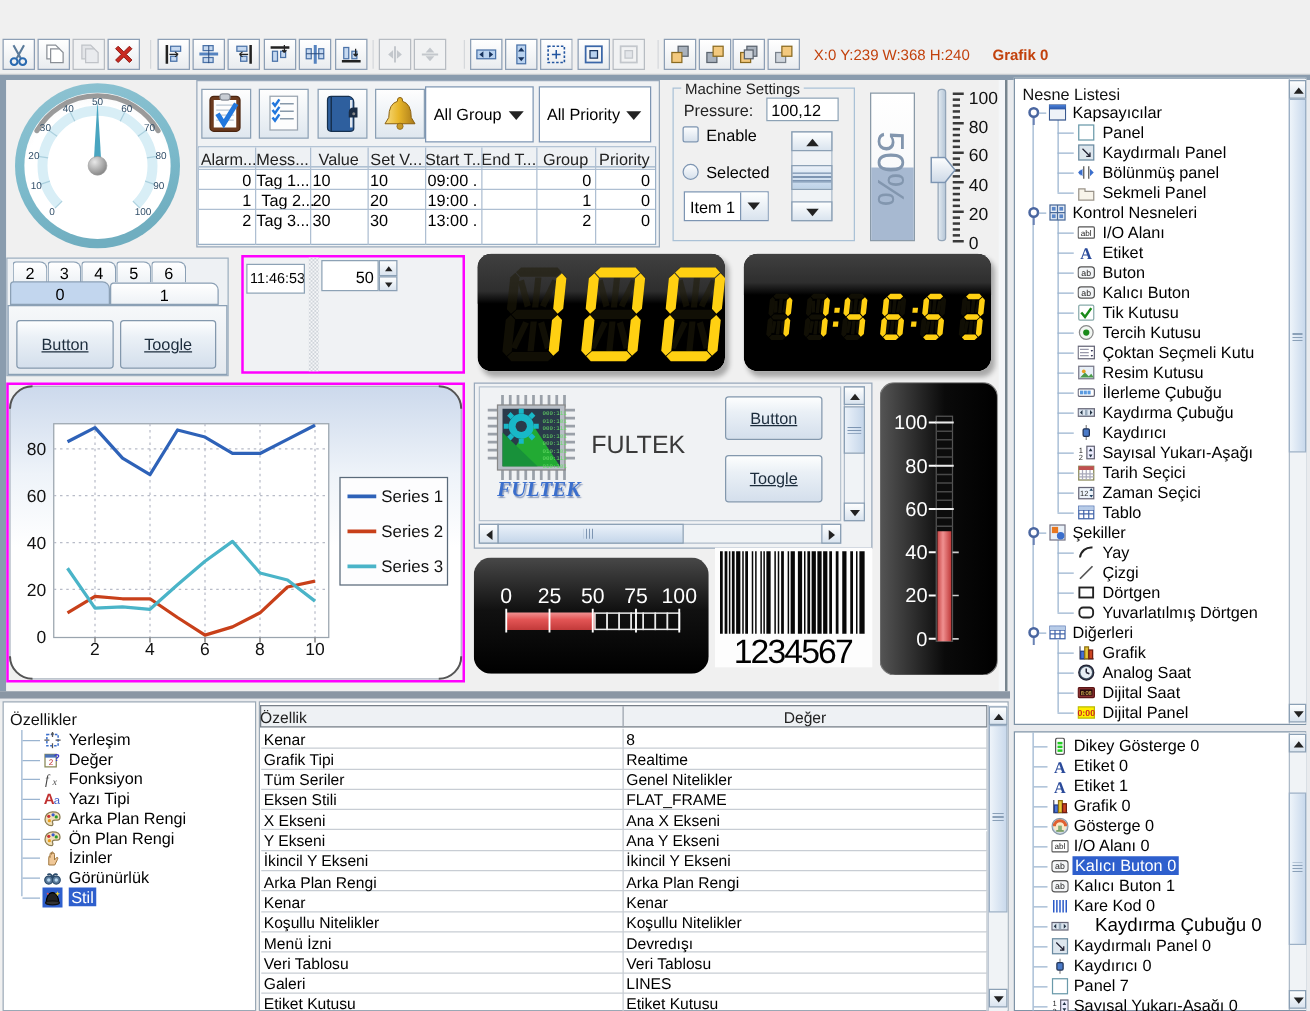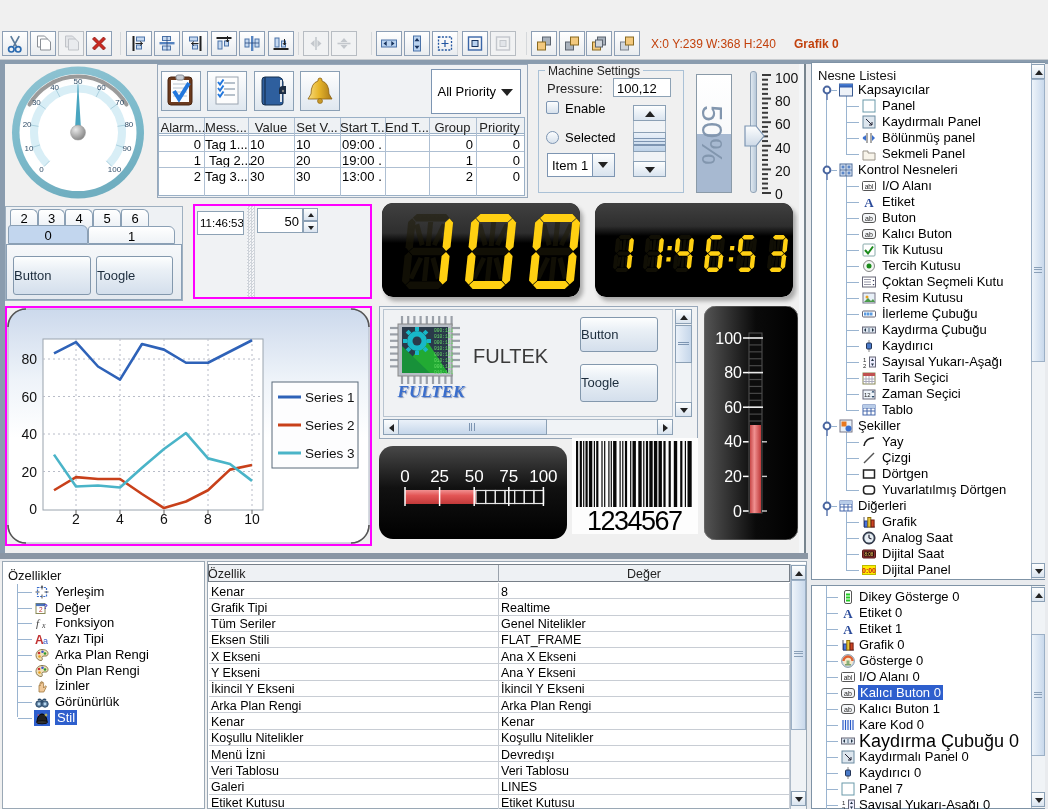--- a/index.html
+++ b/index.html
@@ -14,21 +14,21 @@
 .tsep{position:absolute;top:4px;width:1px;height:23px;background:#d5d8db;}
 .coordtxt{position:absolute;top:9px;font-size:12px;color:#c2410c;text-align:right;}
 
 .frameL{left:0;top:60px;width:5px;height:493px;background:#8a9cae;}
 .frameT{left:0;top:60px;width:1048px;height:4px;background:#8a9cae;}
 .canvas{left:5px;top:64px;width:794px;height:489px;background:#f0f0f0;}
 .cscrollv{left:799px;top:64px;width:7px;height:489px;background:#f4f6f8;border-right:2px solid #77858f;}
 .cscrollh{left:0px;top:553px;width:808px;height:6px;background:#8a96a4;}
 .midsplit{left:0;top:559px;width:808px;height:3px;background:#e9ebee;}
 
-.nbtn{position:absolute;background:linear-gradient(#fdfefe 0%,#eaf0f6 35%,#d4dfec 100%);border:1px solid #8398ad;border-radius:3px;color:#1c2c3c;}
+.nbtn{position:absolute;background:linear-gradient(#fdfefe 0%,#eaf0f6 35%,#d4dfec 100%);border:1px solid #8398ad;border-radius:3px;color:#1c2c3c;text-align:center;text-decoration:underline;}
 .nfield{position:absolute;background:#fff;border:1px solid #8da2b5;color:#000;}
 .magenta{position:absolute;border:2px solid #ff00ff;}
 
 .rframe{left:806px;top:64px;width:242px;height:745px;background:#e9ebee;}
 .tree1{left:811px;top:62px;width:234px;height:518px;background:#fff;border:1px solid #7f93a6;}
 .tree2{left:811px;top:585px;width:234px;height:224px;background:#fff;border:1px solid #7f93a6;}
 .props{left:2px;top:561px;width:203px;height:248px;background:#fff;border:1px solid #9aa8b5;}
 .ptable{left:207px;top:561px;width:600px;height:248px;background:#fff;border:1px solid #9aa8b5;}
 .trow{position:absolute;height:16px;line-height:16px;white-space:nowrap;color:#000;}
 .sel{background:#2e5fcd;color:#fff;padding:0 2px;}
@@ -283,20 +283,24 @@
             <linearGradient id="bell" x1="0" y1="0" x2="1" y2="0">
               <stop offset="0%" stop-color="#f7dc82"></stop>
               <stop offset="45%" stop-color="#e8b62a"></stop>
               <stop offset="100%" stop-color="#a8791a"></stop>
             </linearGradient>
           </defs>
           <path d="M16 4 Q18 4 18 6 L18 7 Q25 9 25 20 L28 25 L4 25 L7 20 Q7 9 14 7 L14 6 Q14 4 16 4 Z" fill="url(#bell)" stroke="#8a6010" stroke-width="0.8"></path>
           <circle cx="16" cy="27" r="2.5" fill="#c89a28" stroke="#8a6010" stroke-width="0.6"></circle>
         </svg>
       </div>
+      <div class="abs" style="left:335px;top:5px;width:87px;height:45px;background:#fff;border:1.5px solid #7d95b2">
+        <div class="abs" style="left:6px;top:14px;font-size:13px">All Group</div>
+        <div class="abs" style="right:7px;top:19px;width:0;height:0;border-left:6px solid transparent;border-right:6px solid transparent;border-top:7px solid #222"></div>
+      </div>
       <div class="abs" style="left:425.5px;top:5px;width:90px;height:45px;background:#fff;border:1.5px solid #7d95b2">
         <div class="abs" style="left:6px;top:14px;font-size:13px">All Priority</div>
         <div class="abs" style="right:7px;top:19px;width:0;height:0;border-left:6px solid transparent;border-right:6px solid transparent;border-top:7px solid #222"></div>
       </div>
       <div class="abs" style="left:153px;top:53px;width:367px;height:79px;background:#fff;border:1px solid #9ab0c6"></div>
       <div class="abs" style="left:154px;top:54px;width:365px;height:16px;background:#eef1f4;border-bottom:1px solid #9ab0c6"></div>
       <div class="abs" style="left:155.5px;top:55.5px;width:43.5px;font-size:13px;color:#222;text-align:center;overflow:hidden;white-space:nowrap">Alarm...</div>
       <div class="abs" style="left:199px;top:55.5px;width:44px;font-size:13px;color:#222;text-align:center;overflow:hidden;white-space:nowrap">Mess...</div>
       <div class="abs" style="left:199px;top:54px;width:1px;height:78px;background:#aebfd2"></div>
       <div class="abs" style="left:243px;top:55.5px;width:46px;font-size:13px;color:#222;text-align:center;overflow:hidden;white-space:nowrap">Value</div>
@@ -1353,21 +1357,21 @@
           <path d="M2 2 v10 M4.5 2 v10 M7 2 v10 M9.5 2 v10 M12 2 v10"></path>
         </g>
       </svg>
       <div class="abs trow" style="left:47px;top:131px;font-size:13px">Kare Kod 0</div>
       <div class="abs" style="left:15px;top:155px;width:11px;height:1px;background:#9ab4d0"></div>
       <svg class="abs" style="left:29px;top:148px" width="14" height="14" viewBox="0 0 14 14">
         <rect x="0.5" y="4" width="13" height="6" fill="#dde6f0" stroke="#667"></rect>
         <path d="M2 7 l2 -2 v4 z M12 7 l-2 -2 v4 z" fill="#234"></path>
         <rect x="6" y="4.5" width="2" height="5" fill="#99aabb"></rect>
       </svg>
-      <div class="abs trow" style="left:47px;top:147px;font-size:18px">Kaydırma Çubuğu 0</div>
+      <div class="abs trow" style="left:64px;top:147px;font-size:15px">Kaydırma Çubuğu 0</div>
       <div class="abs" style="left:15px;top:171px;width:11px;height:1px;background:#9ab4d0"></div>
       <svg class="abs" style="left:29px;top:164px" width="14" height="14" viewBox="0 0 14 14">
         <rect x="1" y="1" width="12" height="12" fill="#dde6ee" stroke="#6a8aa0"></rect>
         <path d="M4 4 l6 6 m0 -3 v3 h-3" stroke="#223" fill="none"></path>
       </svg>
       <div class="abs trow" style="left:47px;top:163px;font-size:13px">Kaydırmalı Panel 0</div>
       <div class="abs" style="left:15px;top:187px;width:11px;height:1px;background:#9ab4d0"></div>
       <svg class="abs" style="left:29px;top:180px" width="14" height="14" viewBox="0 0 14 14">
         <path d="M7 1 v12" stroke="#888"></path>
         <rect x="4.5" y="4" width="5" height="6" rx="1" fill="#4a7ac8" stroke="#235"></rect>

